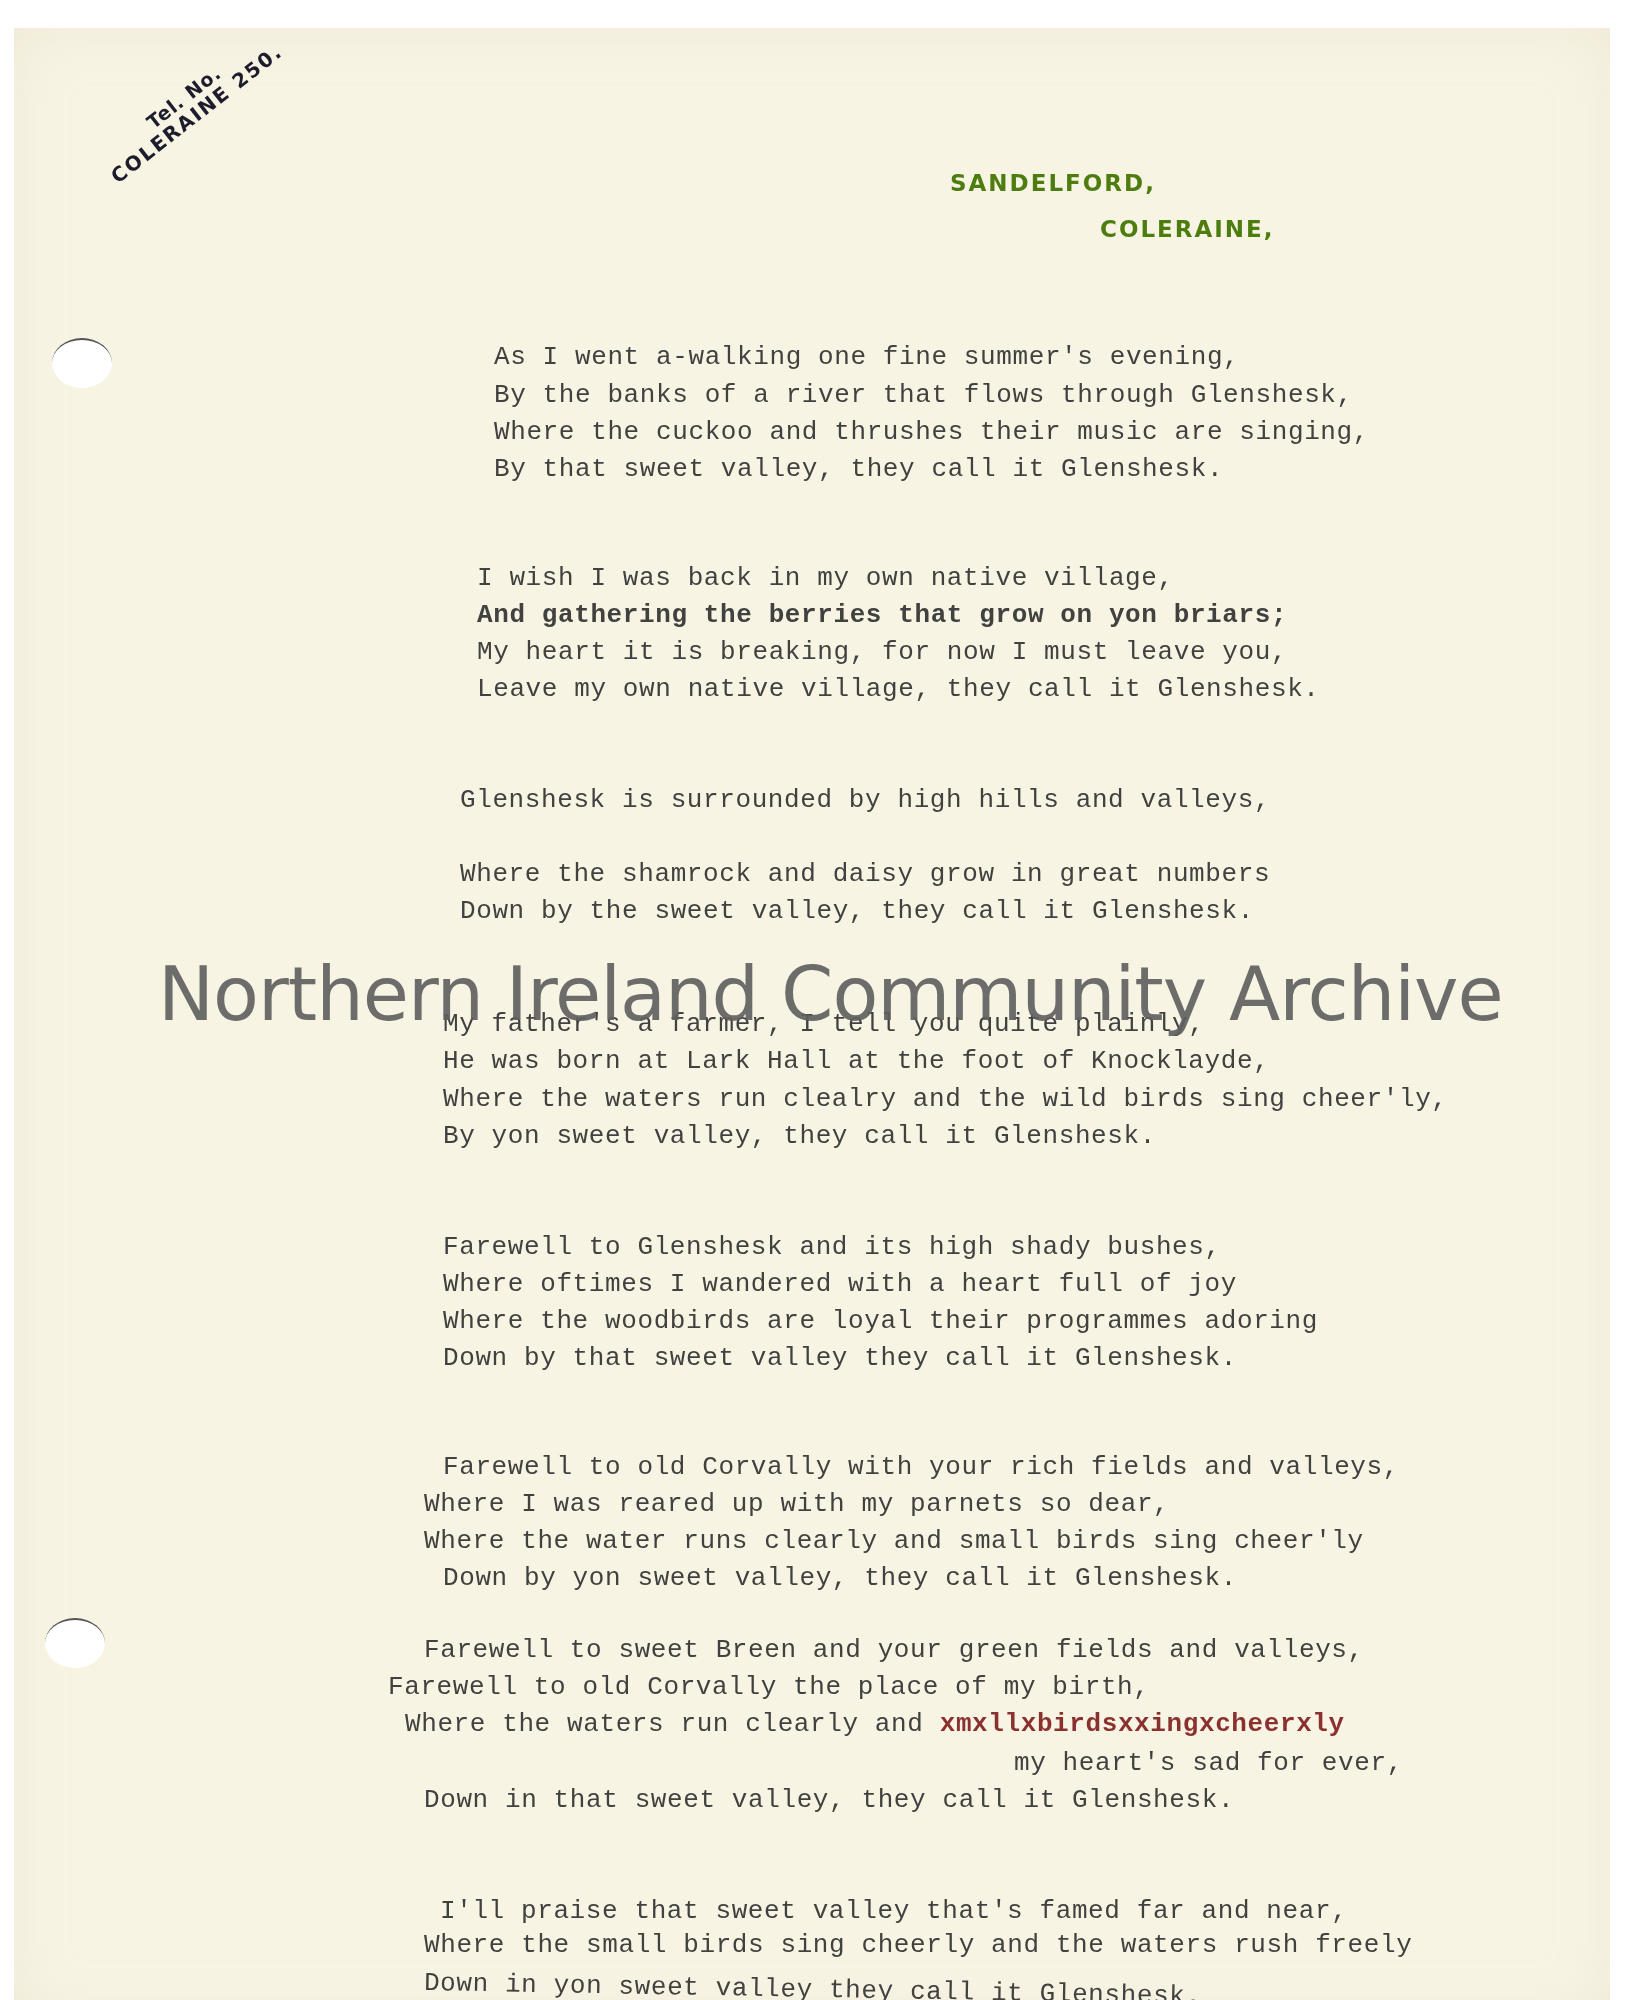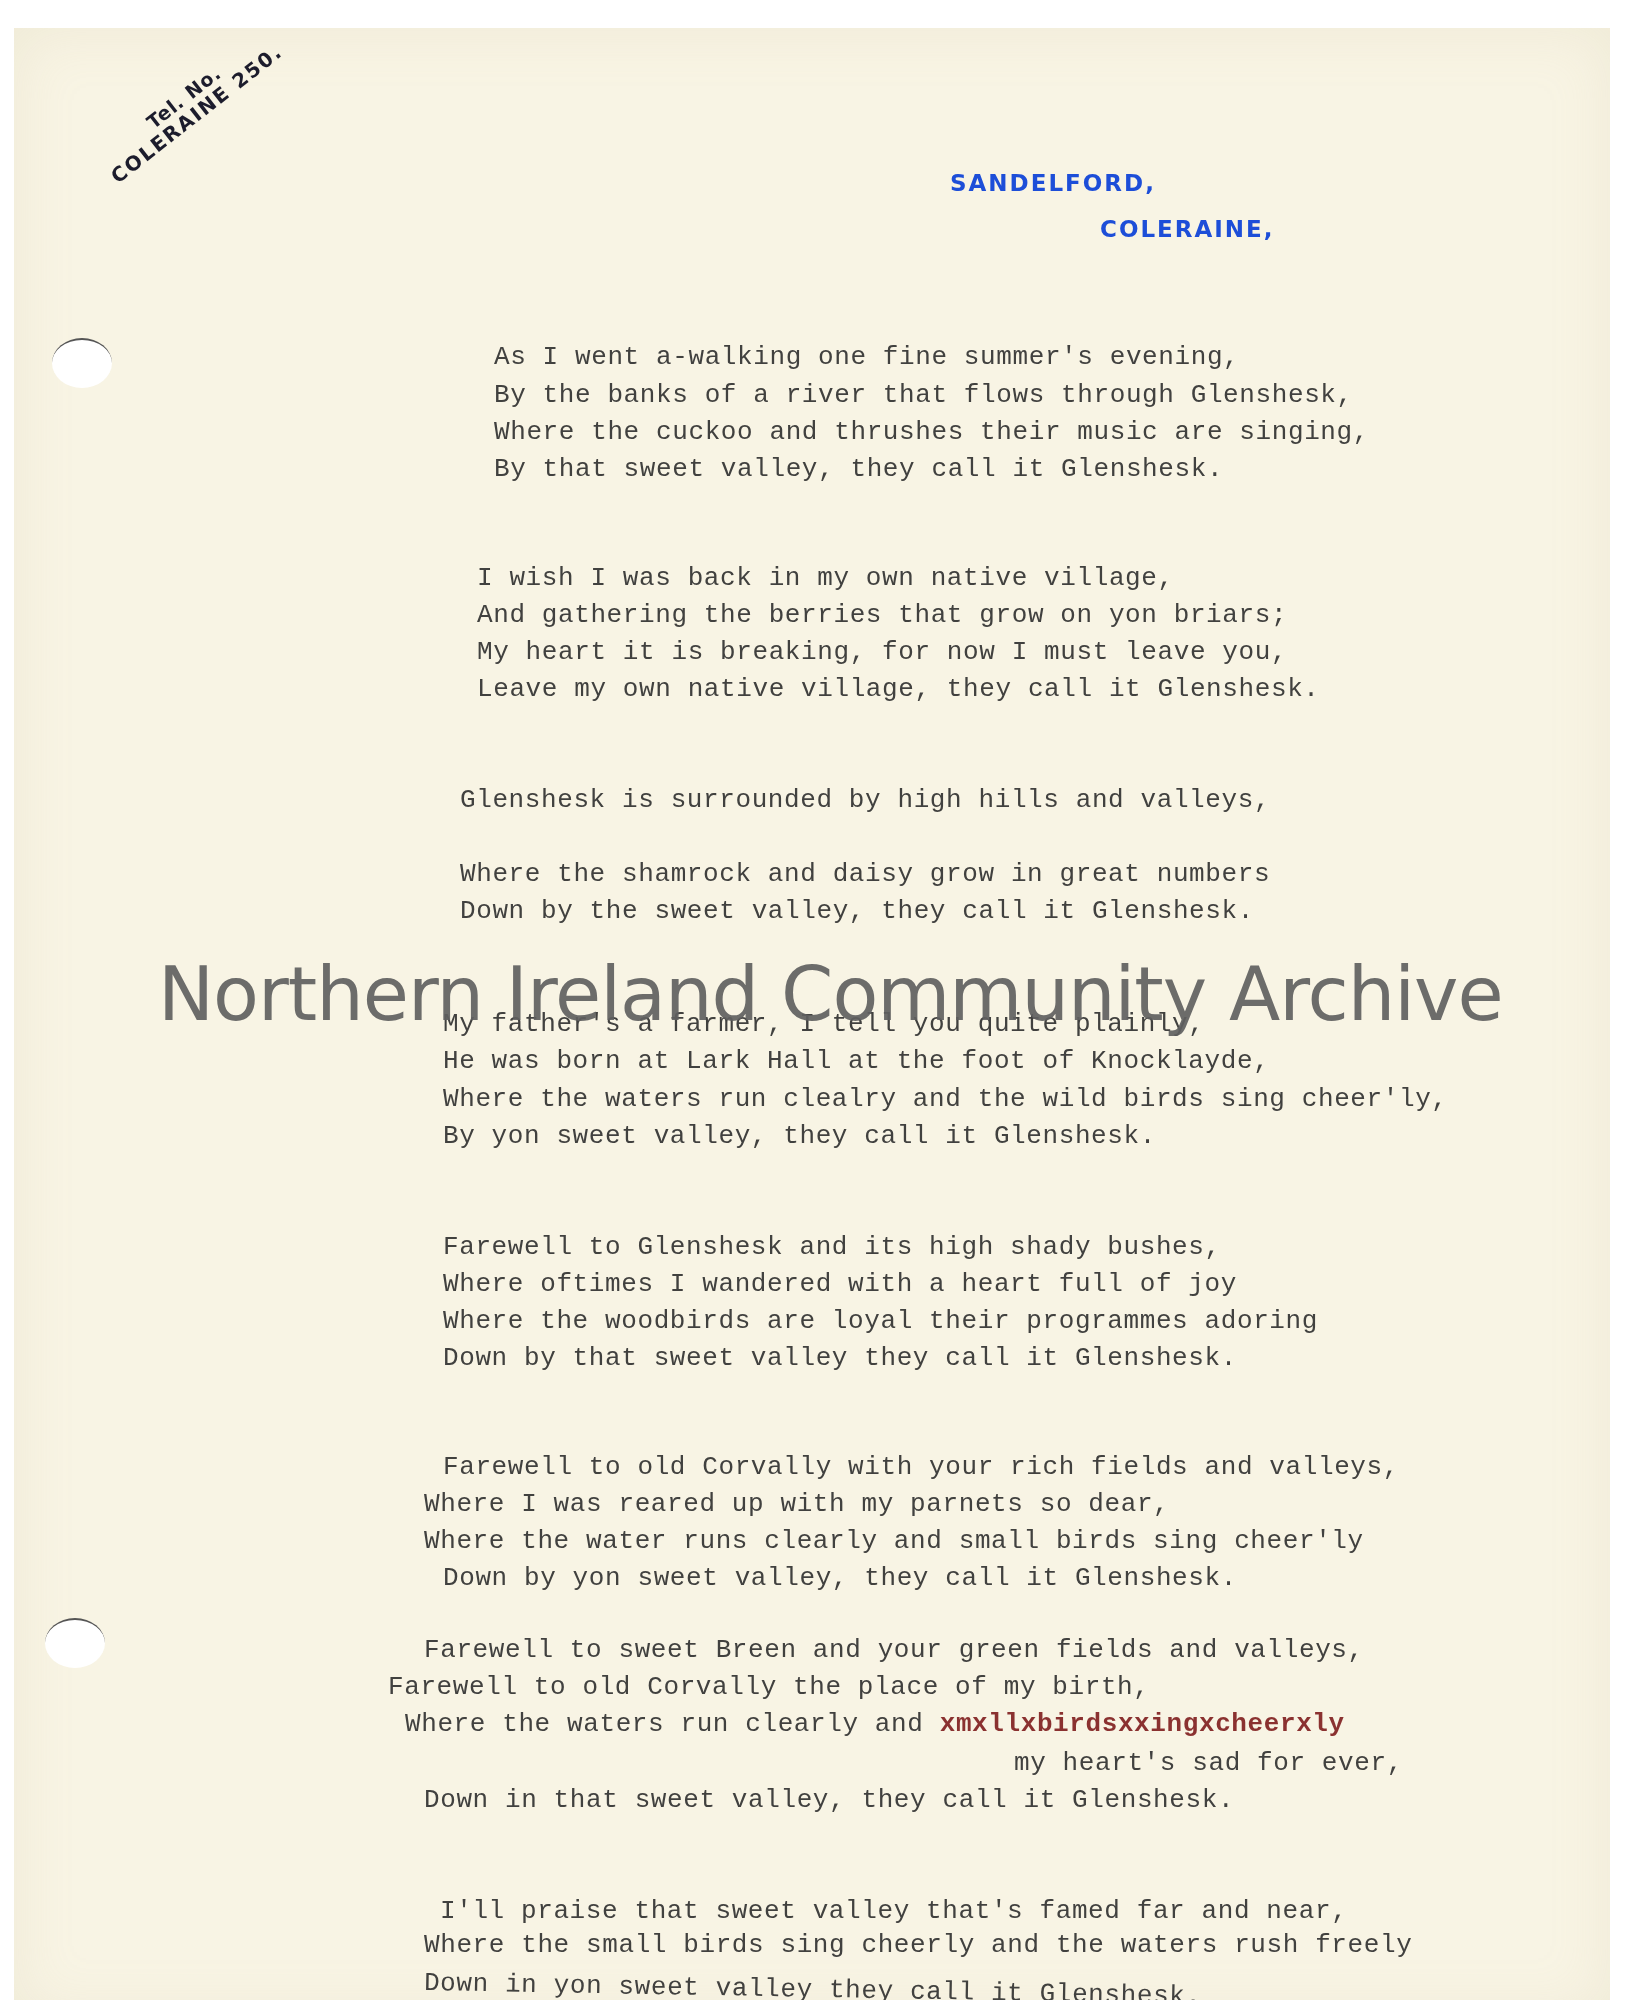--- a/index.html
+++ b/index.html
@@ -50,21 +50,21 @@
     }
     .tel .tel-number {
       font-size: 20px;
       letter-spacing: 2px;
       display: block;
     }
     .address {
       position: absolute;
       font-family: "DejaVu Sans", sans-serif;
       font-weight: bold;
-      color: #1d4ed8;
+      color: #4d7c0f;
       font-size: 23px;
       letter-spacing: 2px;
     }
     .address.line1 { left: 950px; top: 170px; }
     .address.line2 { left: 1100px; top: 216px; }
 
     .poem {
       position: absolute;
       left: 0;
       top: 0;
@@ -112,21 +112,21 @@
 <div class="address line2">COLERAINE,</div>
 
 <div class="poem">
 
   <div class="line" style="left:494px; top:342px;">As I went a-walking one fine summer's evening,</div>
   <div class="line" style="left:494px; top:380px;">By the banks of a river that flows through Glenshesk,</div>
   <div class="line" style="left:494px; top:417px;">Where the cuckoo and thrushes their music are singing,</div>
   <div class="line" style="left:494px; top:454px;">By that sweet valley, they call it Glenshesk.</div>
 
   <div class="line" style="left:477px; top:563px;">I wish I was back in my own native village,</div>
-  <div class="line" style="left:477px; top:600px;">And gathering the berries that grow on yon briars;</div>
+  <div class="line" style="left:477px; top:600px;font-weight:bold;">And gathering the berries that grow on yon briars;</div>
   <div class="line" style="left:477px; top:637px;">My heart it is breaking, for now I must leave you,</div>
   <div class="line" style="left:477px; top:674px;">Leave my own native village, they call it Glenshesk.</div>
 
   <div class="line" style="left:460px; top:785px;">Glenshesk is surrounded by high hills and valleys,</div>
   <div class="line" style="left:460px; top:859px;">Where the shamrock and daisy grow in great numbers</div>
   <div class="line" style="left:460px; top:896px;">Down by the sweet valley, they call it Glenshesk.</div>
 
   <div class="line" style="left:443px; top:1009px;">My father's a farmer, I tell you quite plainly,</div>
   <div class="line" style="left:443px; top:1046px;">He was born at Lark Hall at the foot of Knocklayde,</div>
   <div class="line" style="left:443px; top:1084px;">Where the waters run clealry and the wild birds sing cheer'ly,</div>

